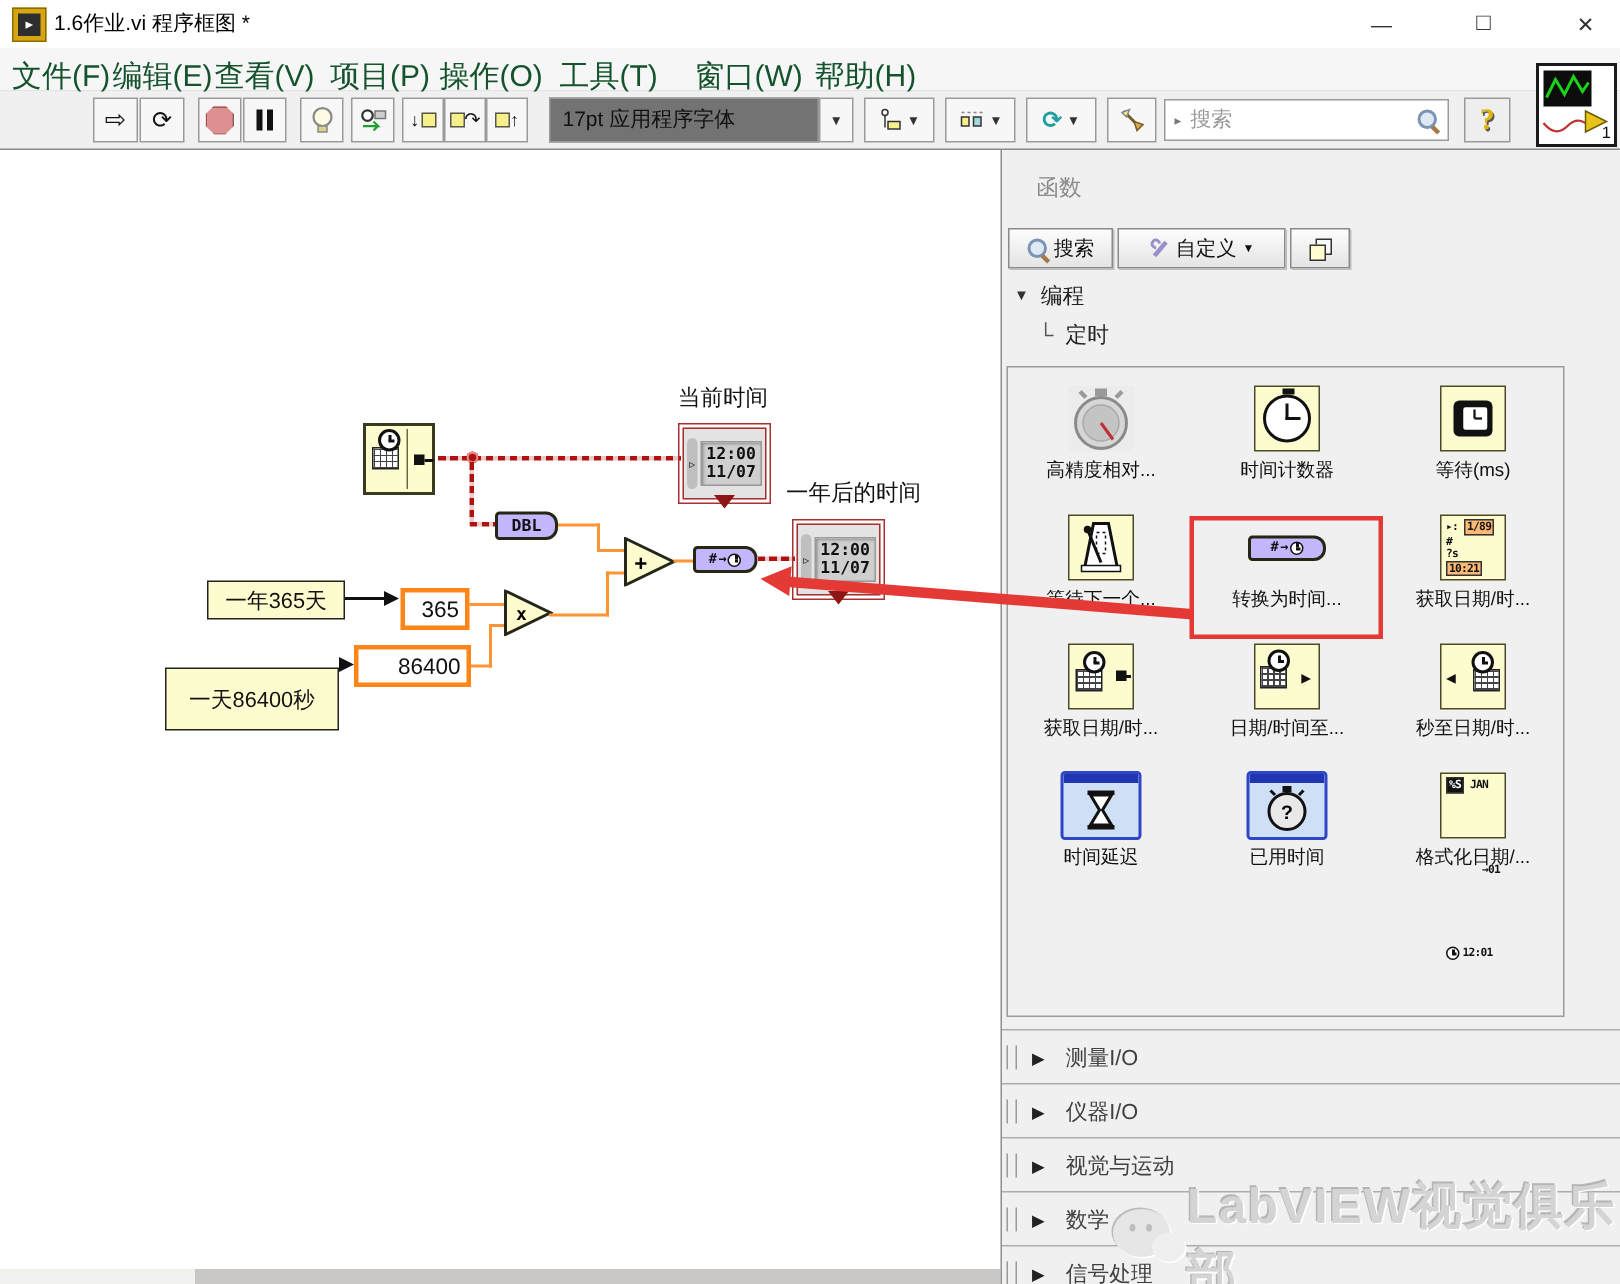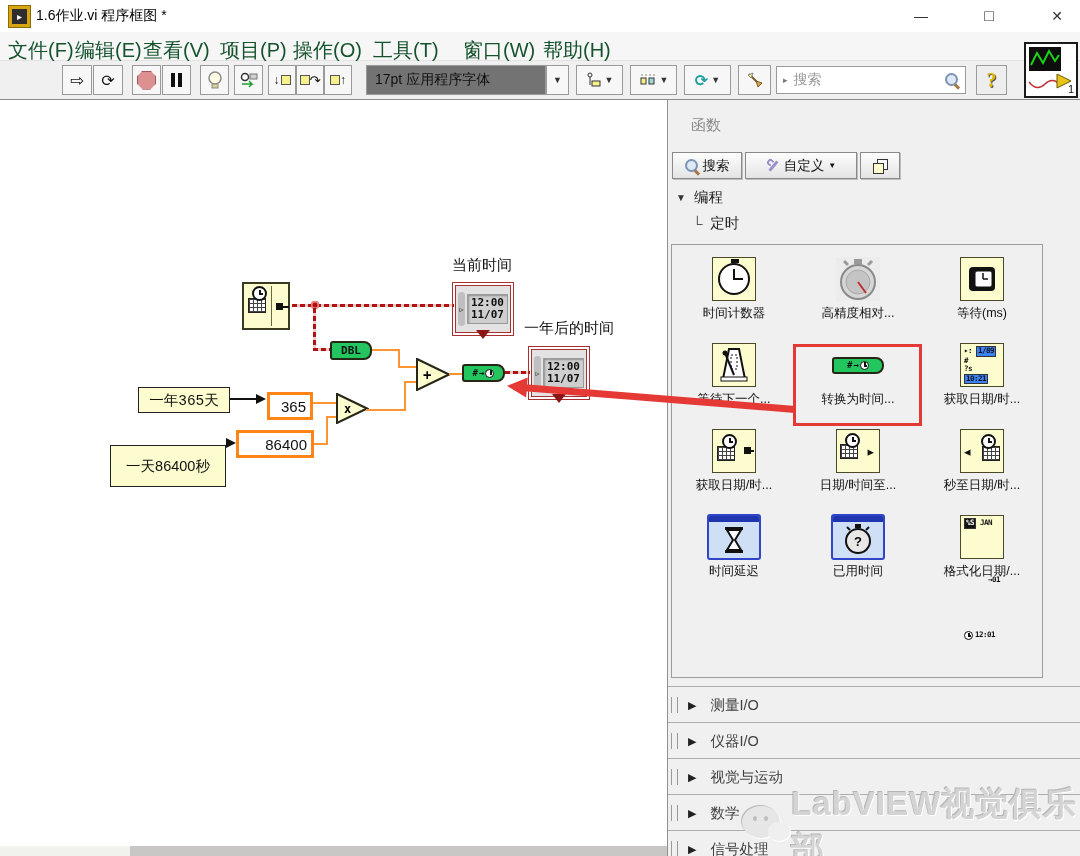--- a/index.html
+++ b/index.html
@@ -59,21 +59,21 @@
   .wire-ts-h{position:absolute;height:3px;
      background:repeating-linear-gradient(90deg,#b01212 0 5px,#eccaca 5px 8px);}
   .wire-ts-v{position:absolute;width:3px;
      background:repeating-linear-gradient(180deg,#b01212 0 5px,#eccaca 5px 8px);}
   .wire-or{position:absolute;background:#ff9433;}
   .junction{position:absolute;width:8px;height:8px;border-radius:50%;background:#b01212;
             box-shadow:inset 0 0 0 1.5px #e88;}
 
   
   .nodebox{position:absolute;background:#fdfccf;border:2px solid #3a3a20;box-sizing:border-box;}
-  .banner{position:absolute;background:#22c55e;border:2px solid #262614;border-radius:3px 8px 8px 3px;
+  .banner{position:absolute;background:#c4b5fd;border:2px solid #262614;border-radius:3px 8px 8px 3px;
           box-sizing:border-box;display:flex;align-items:center;justify-content:center;gap:1px;
           font-weight:bold;font-size:11px;font-family:"DejaVu Sans Mono",monospace;}
   .tri{position:absolute;}
   .const{position:absolute;background:#fff;border:3px solid #ff8519;box-sizing:border-box;
          display:flex;align-items:center;justify-content:flex-end;padding-right:4px;
          font-size:15px;color:#111;}
   .note{position:absolute;background:#fdfccf;border:1px solid #222;box-sizing:border-box;
         display:flex;align-items:center;justify-content:center;font-size:14.5px;color:#111;}
   .blk-line{position:absolute;height:2px;background:#111;}
   .blk-head{position:absolute;width:0;height:0;border-top:5px solid transparent;
@@ -135,21 +135,21 @@
   .cell .iconwrap{height:50px;display:flex;align-items:center;justify-content:center;}
   .cell .ilabel{font-size:12.5px;color:#111;white-space:nowrap;margin-top:1px;}
   .pi{position:relative;width:44px;height:44px;background:#fdfccf;border:1.5px solid #4a4a2a;
       box-sizing:border-box;display:flex;align-items:center;justify-content:center;}
   .express{width:54px;height:46px;border:2px solid #2f46c8;border-radius:3px;background:#cfe0f6;
            box-sizing:border-box;position:relative;display:flex;align-items:center;justify-content:center;
            overflow:hidden;}
   .express::before{content:"";position:absolute;left:0;top:0;right:0;height:6px;background:#2035b0;}
   .mini-txt{font-family:"DejaVu Sans Mono",monospace;font-size:7.5px;line-height:8.5px;color:#111;
             font-weight:bold;letter-spacing:-0.5px;}
-  .boxed{border:1px solid #333;background:#3b82f6;padding:0 1px;display:inline-block;}
+  .boxed{border:1px solid #333;background:#fdba74;padding:0 1px;display:inline-block;}
   .ts-const-ic{border:1.5px solid #b5502a;color:#b5502a;background:#faf3e2;padding:2px 3px;
             font-family:"DejaVu Sans Mono",monospace;font-size:8px;line-height:9px;font-weight:bold;
             letter-spacing:-0.5px;}
   .cat-row{position:absolute;left:0;width:413px;height:36px;border-top:1px solid #adadad;
            display:flex;align-items:center;}
   .cat-handle{width:5px;height:16px;margin-left:3px;border-left:1px solid #9a9a9a;border-right:1px solid #9a9a9a;}
   .cat-tri{margin-left:10px;font-size:11px;color:#222;}
   .cat-label{margin-left:14px;font-size:14.5px;color:#404040;}
 
   
@@ -306,21 +306,21 @@
     <div class="wire-ts-h" style="left:313px;top:248px;width:19px;"></div>
 
     <div class="banner" style="left:330px;top:241px;width:42px;height:19px;">
       <span>DBL</span>
       </div>
 
     <div class="wire-or" style="left:372px;top:249px;width:28px;height:2px;"></div>
     <div class="wire-or" style="left:398px;top:249px;width:2px;height:19px;"></div>
     <div class="wire-or" style="left:398px;top:266px;width:20px;height:2px;"></div>
 
-    <div class="note" style="left:138px;top:287px;width:92px;height:26px;font-family:Liberation Mono, monospace;">
+    <div class="note" style="left:138px;top:287px;width:92px;height:26px;">
       <span>一年365天</span>
       </div>
     <div class="blk-line" style="left:230px;top:298px;width:28px;"></div>
     <div class="blk-head" style="left:256px;top:294px;"></div>
 
     <div class="note" style="left:110px;top:345px;width:116px;height:42px;">
       <span>一天86400秒</span>
       </div>
     <div class="blk-head" style="left:226px;top:338px;"></div>
 
@@ -403,49 +403,49 @@
       <span class="tri-glyph">▼</span>
       <span>编程</span>
       </div>
     <div class="tree-row" style="left:24px;top:114px;">
       <span style="color:#555;">└</span>
       <span>定时</span>
       </div>
 
     <div class="items-box">
       <div class="items-grid">
-
-        <div class="cell">
-          <div class="iconwrap">
-              <div class="pi">
-            <div class="clk" style="width:32px;height:32px;"></div>
-            <div style="position:absolute;left:18px;top:1px;width:8px;height:4px;background:#111;"></div>
-          </div>
-            </div>
-          <div class="ilabel">时间计数器</div>
-        </div>
 
         <div class="cell">
           <div class="iconwrap">
             <svg width="44" height="44" viewBox="0 0 44 44">
               <rect x="0" y="0" width="44" height="44" fill="#ececec"></rect>
               <rect x="18" y="2" width="8" height="5" fill="#9a9a9a"></rect>
               <line x1="12" y1="8" x2="8" y2="4" stroke="#9a9a9a" stroke-width="3"></line>
               <line x1="32" y1="8" x2="36" y2="4" stroke="#9a9a9a" stroke-width="3"></line>
               <circle cx="22" cy="25" r="17" fill="#d6d6d6" stroke="#8a8a8a" stroke-width="2"></circle>
               <circle cx="22" cy="25" r="12" fill="#c4c4c4" stroke="#aaa"></circle>
               <line x1="22" y1="25" x2="30" y2="36" stroke="#c03030" stroke-width="2"></line>
             </svg>
           </div>
           <div class="ilabel">高精度相对...</div>
         </div>
 
         <div class="cell">
           <div class="iconwrap">
               <div class="pi">
+            <div class="clk" style="width:32px;height:32px;"></div>
+            <div style="position:absolute;left:18px;top:1px;width:8px;height:4px;background:#111;"></div>
+          </div>
+            </div>
+          <div class="ilabel">时间计数器</div>
+        </div>
+
+        <div class="cell">
+          <div class="iconwrap">
+              <div class="pi">
             <svg width="36" height="30" viewBox="0 0 36 30">
               <rect x="5" y="3" width="26" height="24" rx="4" fill="#111"></rect>
               <rect x="11" y="7" width="17" height="16" rx="2" fill="#fff" stroke="#111"></rect>
               <line x1="19" y1="15" x2="19" y2="9" stroke="#111" stroke-width="1.5"></line>
               <line x1="19" y1="15" x2="24" y2="15" stroke="#111" stroke-width="1.5"></line>
             </svg>
           </div>
             </div>
           <div class="ilabel">等待(ms)</div>
         </div>

